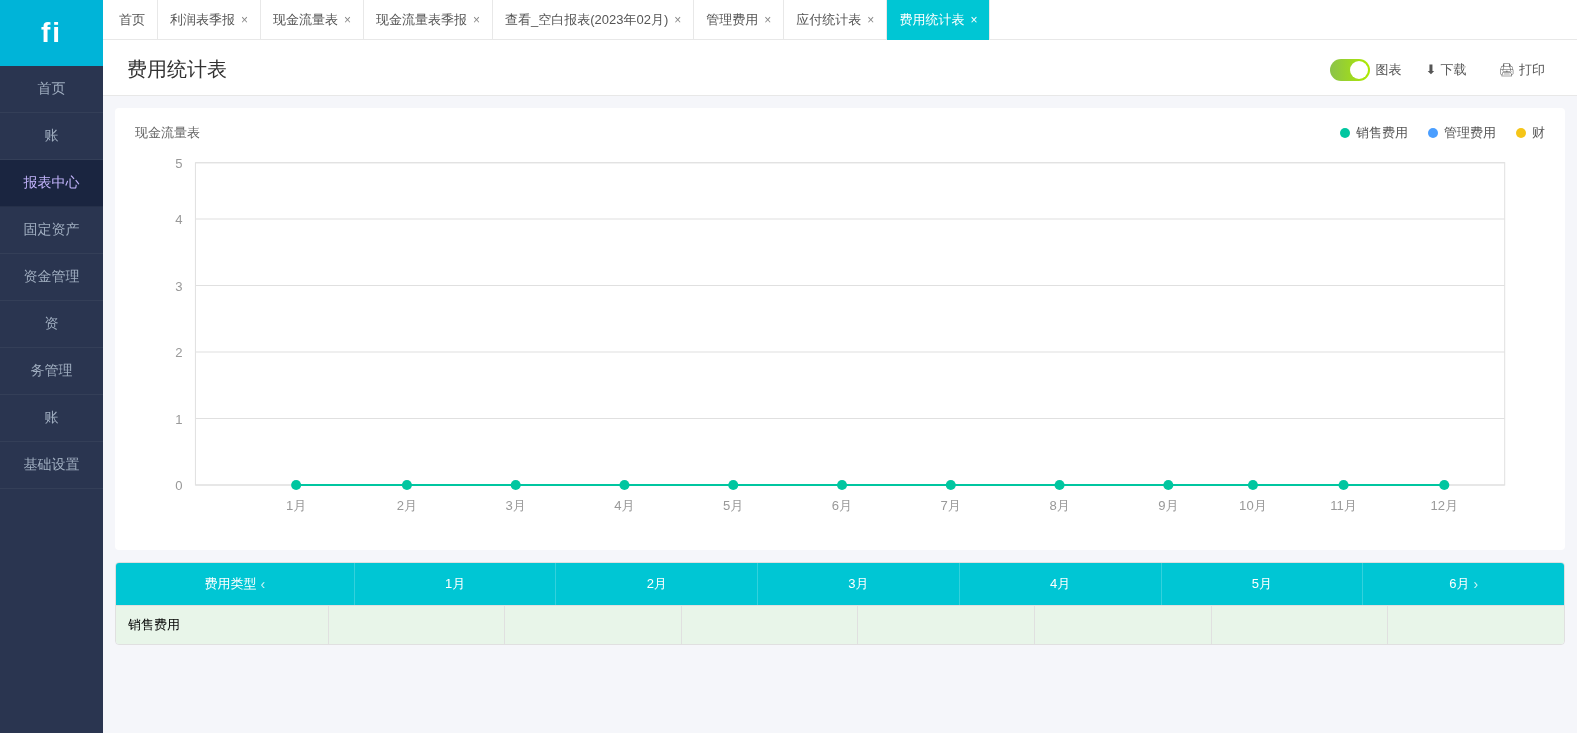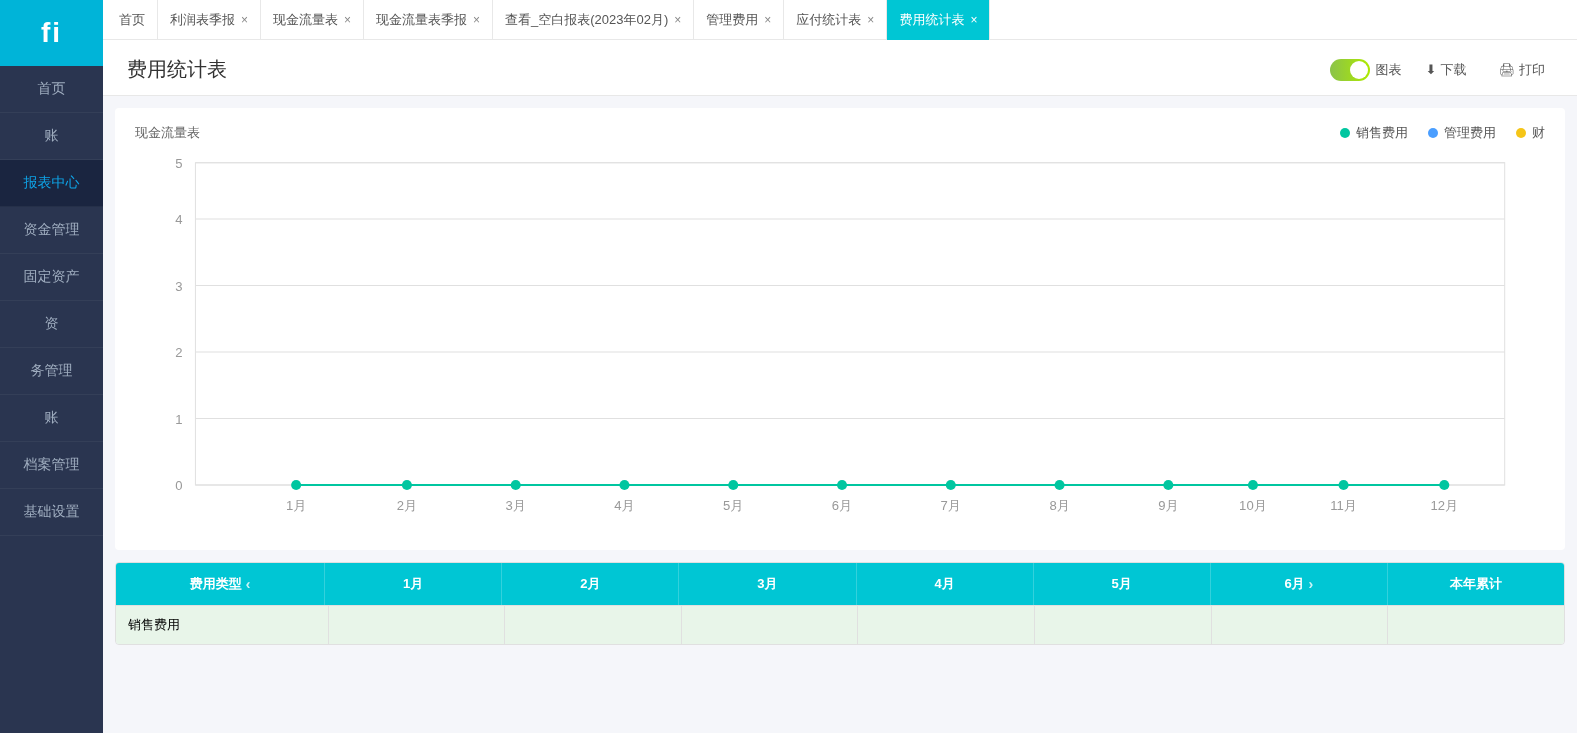--- a/index.html
+++ b/index.html
@@ -26,21 +26,21 @@
       letter-spacing: 2px;
     }
     .sidebar-item {
       padding: 14px 0;
       text-align: center;
       color: #a0aec0;
       font-size: 14px;
       cursor: pointer;
       border-bottom: 1px solid rgba(255,255,255,0.05);
     }
-    .sidebar-item.active { background: #1a2540; color: #0ea5e9; }
+    .sidebar-item.active { background: #1a2540; color: #c4b5fd; }
 
     
     .main {
       flex: 1;
       display: flex;
       flex-direction: column;
       overflow: hidden;
       background: #f5f6fa;
     }
 
@@ -192,21 +192,20 @@
     }
     .th-cell {
       flex: 1;
       padding: 12px 8px;
       text-align: center;
       border-right: 1px solid rgba(255,255,255,0.2);
       display: flex;
       align-items: center;
       justify-content: center;
       gap: 4px;
-      font-weight: bold;
     }
     .th-cell:last-child { border-right: none; }
     .th-cell.type-col { flex: 1.2; }
     .nav-arrow {
       cursor: pointer;
       font-size: 14px;
       color: #fff;
       opacity: 0.8;
     }
 
@@ -227,26 +226,25 @@
   </style>
 </head>
 <body>
 
 <div class="sidebar">
   <div class="sidebar-logo">fi</div>
 
   <div class="sidebar-item">首页</div>
   <div class="sidebar-item">账</div>
   <div class="sidebar-item active">报表中心</div>
+  <div class="sidebar-item">固定资产</div>
   <div class="sidebar-item">资金管理</div>
-  <div class="sidebar-item">固定资产</div>
   <div class="sidebar-item">资</div>
   <div class="sidebar-item">务管理</div>
   <div class="sidebar-item">账</div>
-  <div class="sidebar-item">档案管理</div>
   <div class="sidebar-item">基础设置</div>
 </div>
 
 <div class="main">
 
   <div class="tab-bar">
     <div class="tab">首页</div>
     <div class="tab">
       <span>利润表季报</span>
       <span class="close-x">×</span>
@@ -374,21 +372,20 @@
         </div>
         <div class="th-cell">1月</div>
         <div class="th-cell">2月</div>
         <div class="th-cell">3月</div>
         <div class="th-cell">4月</div>
         <div class="th-cell">5月</div>
         <div class="th-cell">
           <span>6月</span>
           <span class="nav-arrow">›</span>
         </div>
-        <div class="th-cell">本年累计</div>
       </div>
       <div class="table-row">
         <div class="td-cell type-col">销售费用</div>
         <div class="td-cell"></div>
         <div class="td-cell"></div>
         <div class="td-cell"></div>
         <div class="td-cell"></div>
         <div class="td-cell"></div>
         <div class="td-cell"></div>
         <div class="td-cell"></div>

